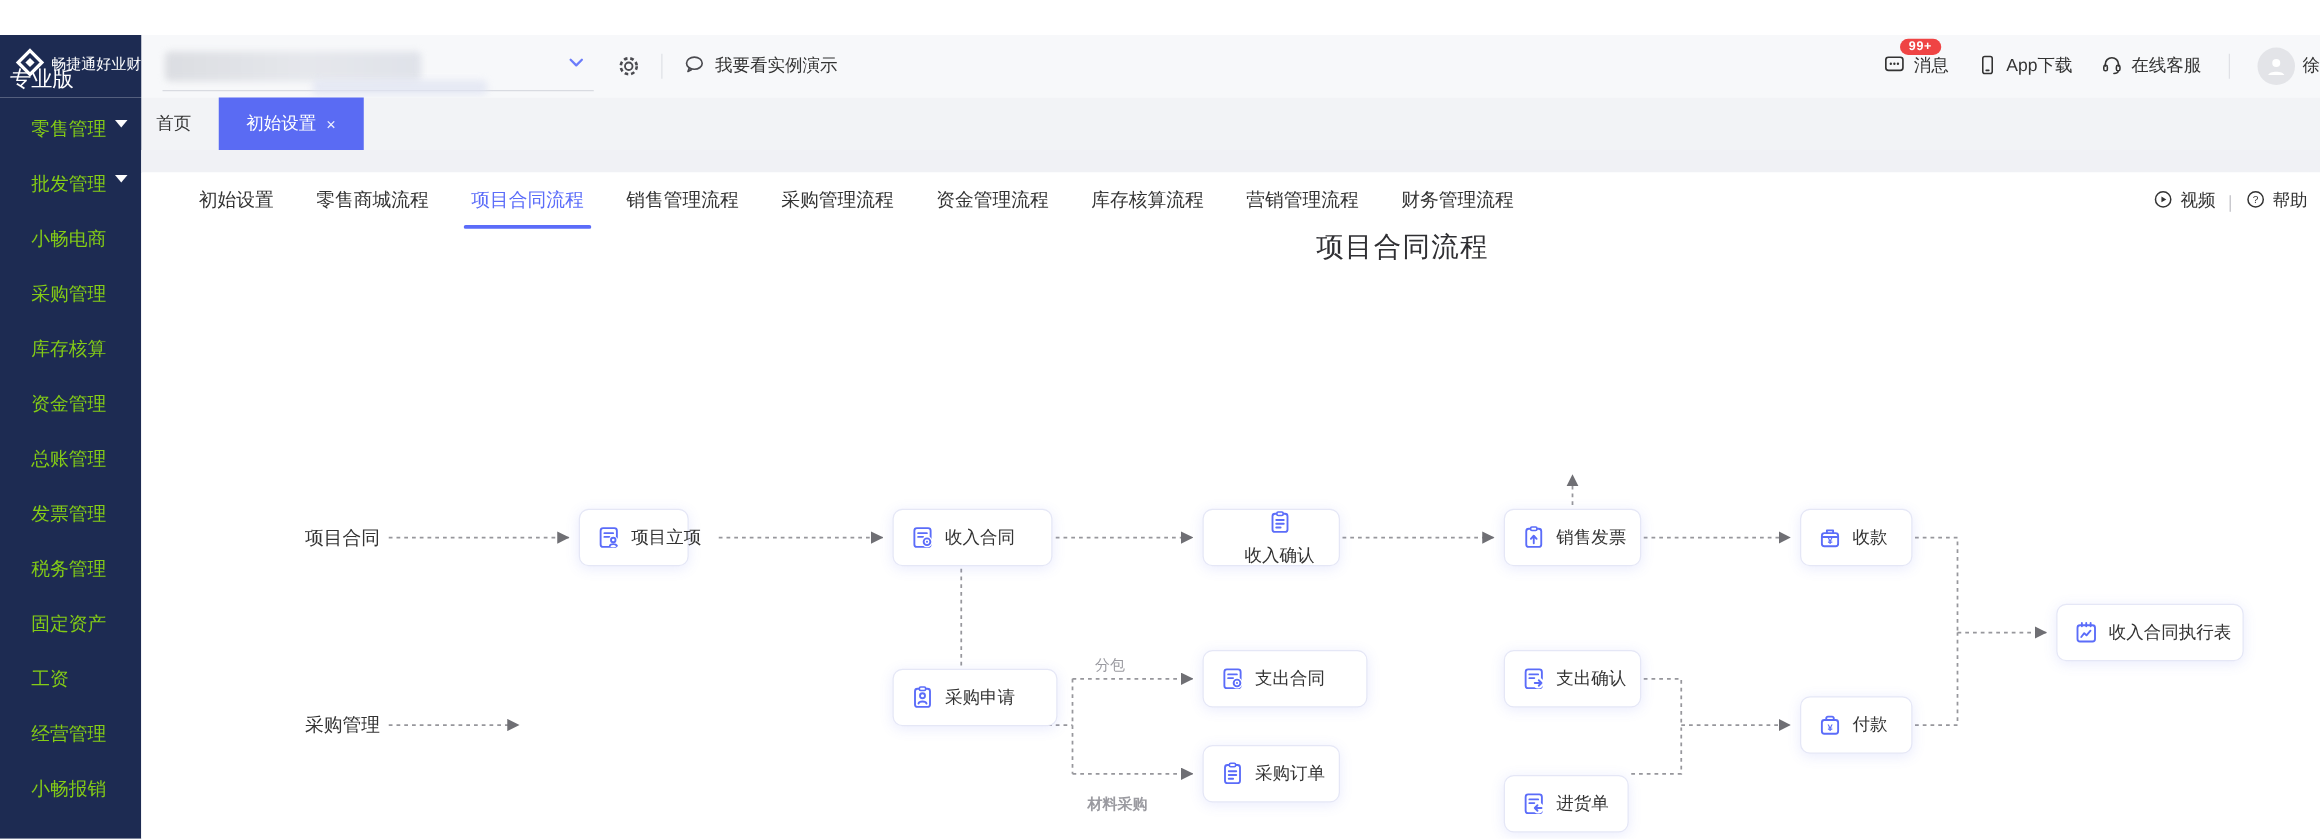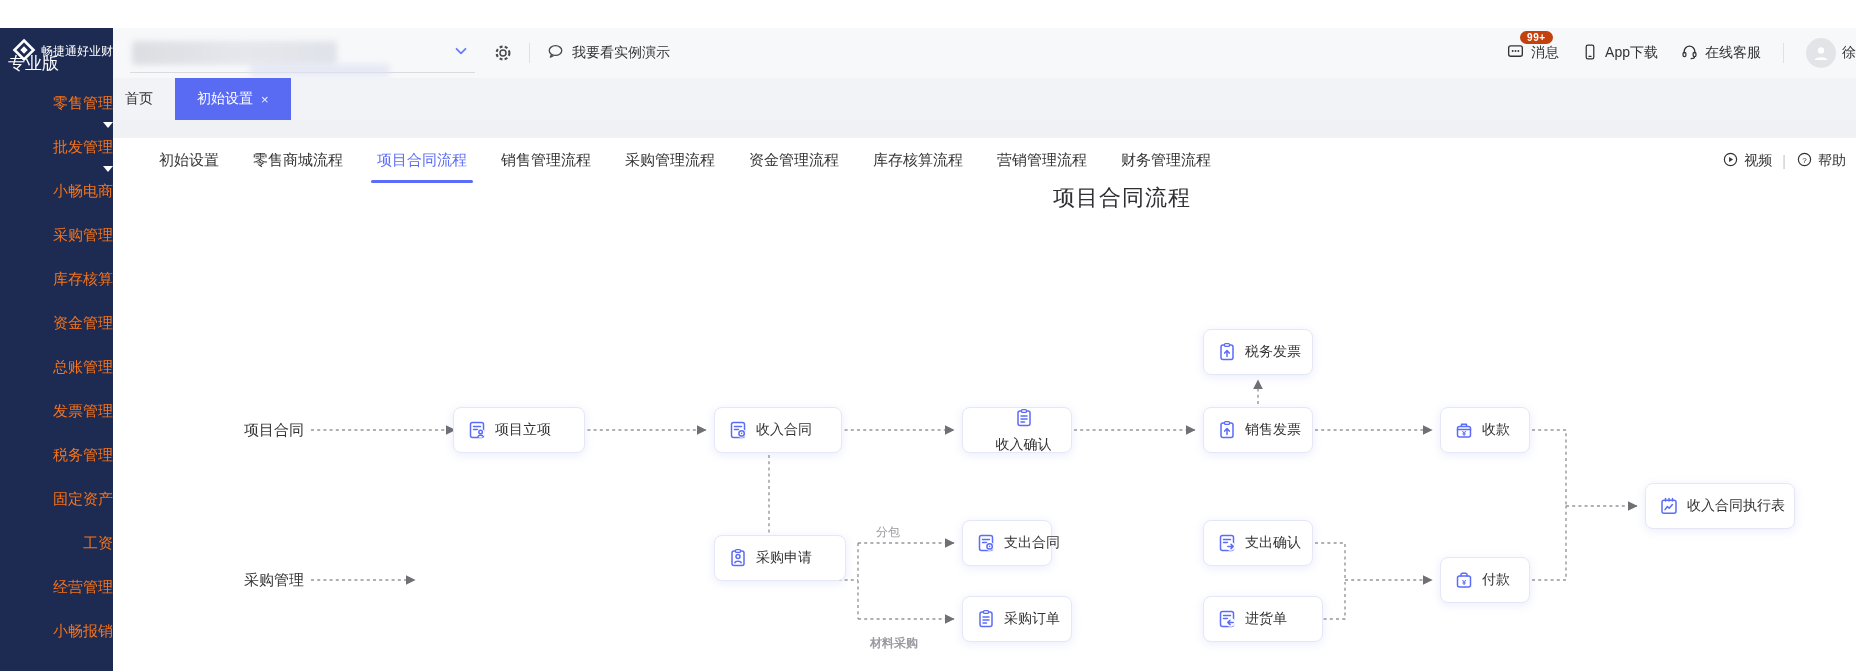--- a/index.html
+++ b/index.html
@@ -23,39 +23,39 @@
     background:linear-gradient(90deg,#d7d9de 0%,#e3e5ea 55%,#dcdfe7 100%); filter:blur(3px); opacity:.85; }
   .blur-patch2 { position:absolute; left:120px; bottom:-4px; width:140px; height:12px; border-radius:4px;
     background:#dfe3f2; filter:blur(3px); opacity:.7; }
   .chevron { margin-left:auto; margin-right:6px; }
   .hdr-gear { margin-left:18px; cursor:pointer; display:flex; }
   .v-div { width:1px; height:20px; background:#e0e1e6; margin:0 16px; }
   .demo-item { display:flex; align-items:center; gap:7px; font-size:14px; color:#333; cursor:pointer; }
 
   .hdr-right { position:absolute; right:-14px; top:0; height:50px; display:flex; align-items:center; gap:22px; }
   .hdr-link { position:relative; display:flex; align-items:center; gap:6px; font-size:14px; color:#333; cursor:pointer; white-space:nowrap; }
-  .badge { position:absolute; top:-11px; left:14px; background:#c2410c; color:#fff; font-size:10px;
+  .badge { position:absolute; top:-11px; left:14px; background:#ef4444; color:#fff; font-size:10px;
     padding:1px 7px; border-radius:9px; font-weight:bold; letter-spacing:.5px; }
   .avatar { width:30px; height:30px; border-radius:50%; background:#e3e4e8; display:flex;
     align-items:center; justify-content:center; overflow:hidden; }
   .user-name { font-size:14px; color:#333; white-space:nowrap; }
 
   
   .tabrow { position:absolute; left:113px; top:78px; width:1743px; height:42px;
     background:#f2f3f6; display:flex; align-items:stretch; }
   .tab { display:flex; align-items:center; justify-content:center; font-size:14px; color:#333;
     padding:0 22px; cursor:pointer; gap:8px; }
   .tab.active { background:#5a6bf3; color:#fff; min-width:107px; }
   .tab .close { font-size:13px; opacity:.9; }
 
   
   .sidebar { position:absolute; left:0; top:78px; width:113px; height:593px; background:#1d2b52; }
   .side-menu { padding-top:16px; }
-  .side-item { height:44px; display:flex; align-items:flex-end; padding-left:25px; gap:7px;
-    color:#f97316; font-size:15px; font-weight:500; cursor:pointer; white-space:nowrap;flex-direction:column; }
+  .side-item { height:44px; display:flex; align-items:flex-start; padding-left:25px; gap:7px;
+    color:#84cc16; font-size:15px; font-weight:500; cursor:pointer; white-space:nowrap; }
   .side-item .tri { width:0; height:0; border-left:5px solid transparent; border-right:5px solid transparent;
     border-top:6px solid #fdfdfe; margin-top:2px; }
 
   
   .content-gap { position:absolute; left:113px; top:120px; width:1743px; height:18px; background:#f0f1f5; }
   .content { position:absolute; left:113px; top:138px; width:1743px; height:533px; background:#fff; }
 
   .flow-nav { position:relative; height:45px; display:flex; align-items:center; gap:34px; padding-left:46px; }
   .flow-nav-item { position:relative; font-size:15px; color:#333; cursor:pointer; height:45px;
     display:flex; align-items:center; white-space:nowrap; }
@@ -289,21 +289,21 @@
             <path d="M745 436 H841" fill="none" stroke="#97979c" stroke-width="1.4" stroke-dasharray="3 3.2" marker-end="url(#arr)"></path>
             <path d="M1202 360 H1232 V395" fill="none" stroke="#97979c" stroke-width="1.4" stroke-dasharray="3 3.2"></path>
             <path d="M1192 436 H1232 V399" fill="none" stroke="#97979c" stroke-width="1.4" stroke-dasharray="3 3.2"></path>
             <path d="M1232 397 H1319" fill="none" stroke="#97979c" stroke-width="1.4" stroke-dasharray="3 3.2" marker-end="url(#arr)"></path>
           </g>
       </svg>
     <div class="lane-label" style="left: 131px; top: 238px;">项目合同</div>
         <div class="lane-label" style="left: 131px; top: 388px;">采购管理</div>
         <div class="branch-label" style="left: 763px; top: 341px;">分包</div>
         <div class="branch-label" style="left: 757px; top: 452px; font-weight: bold;">材料采购</div>
-        <div class="node" style="left: 340px; top: 224px; width: 132px;">
+        <div class="node" style="left: 350px; top: 224px; width: 88px;">
           <span style="display: flex;">
             <svg width="20" height="20" viewBox="0 0 20 20">
               <rect x="3.5" y="2.5" width="13" height="15" rx="2" fill="none" stroke="#5b6cf9" stroke-width="1.5" stroke-linecap="round" stroke-linejoin="round"></rect>
               <path d="M6.5 6.5 h7 M6.5 9.5 h4" fill="none" stroke="#5b6cf9" stroke-width="1.5" stroke-linecap="round" stroke-linejoin="round"></path>
               <circle cx="13.6" cy="13.4" r="4.4" fill="#fff"></circle>
               <circle cx="13.6" cy="12" r="1.8" fill="none" stroke="#5b6cf9" stroke-width="1.5" stroke-linecap="round" stroke-linejoin="round"></circle>
               <path d="M10.9 16.6 c0.5-1.7 4.9-1.7 5.4 0" fill="none" stroke="#5b6cf9" stroke-width="1.5" stroke-linecap="round" stroke-linejoin="round"></path>
             </svg>
           </span>
           <span>项目立项</span>
@@ -333,30 +333,20 @@
         <div class="node" style="left: 1090px; top: 224px; width: 110px;">
           <span style="display: flex;">
             <svg width="20" height="20" viewBox="0 0 20 20">
               <rect x="4" y="3" width="12" height="14.5" rx="2" fill="none" stroke="#5b6cf9" stroke-width="1.5" stroke-linecap="round" stroke-linejoin="round"></rect>
               <rect x="7.5" y="1.6" width="5" height="2.8" rx="1" fill="#fff" stroke="#5b6cf9" stroke-width="1.3"></rect>
               <path d="M10 14.6 V8.8 M7.7 11.1 L10 8.6 L12.3 11.1" fill="none" stroke="#5b6cf9" stroke-width="1.5" stroke-linecap="round" stroke-linejoin="round"></path>
             </svg>
           </span>
           <span>销售发票</span>
         </div>
-        <div class="node" style="left: 1090px; top: 146px; width: 110px;">
-          <span style="display: flex;">
-            <svg width="20" height="20" viewBox="0 0 20 20">
-              <rect x="4" y="3" width="12" height="14.5" rx="2" fill="none" stroke="#5b6cf9" stroke-width="1.5" stroke-linecap="round" stroke-linejoin="round"></rect>
-              <rect x="7.5" y="1.6" width="5" height="2.8" rx="1" fill="#fff" stroke="#5b6cf9" stroke-width="1.3"></rect>
-              <path d="M10 14.6 V8.8 M7.7 11.1 L10 8.6 L12.3 11.1" fill="none" stroke="#5b6cf9" stroke-width="1.5" stroke-linecap="round" stroke-linejoin="round"></path>
-            </svg>
-          </span>
-          <span>税务发票</span>
-        </div>
         <div class="node" style="left: 1327px; top: 224px; width: 90px;">
           <span style="display: flex;">
             <svg width="20" height="20" viewBox="0 0 20 20">
               <rect x="3.5" y="6.5" width="13" height="10.5" rx="2" fill="none" stroke="#5b6cf9" stroke-width="1.5" stroke-linecap="round" stroke-linejoin="round"></rect>
               <path d="M3.5 9.6 h13 M7.5 6.3 v-2 h5 v2" fill="none" stroke="#5b6cf9" stroke-width="1.5" stroke-linecap="round" stroke-linejoin="round"></path>
               <text x="10" y="15.6" text-anchor="middle" font-size="7.5" font-weight="bold" fill="#5b6cf9">¥</text>
             </svg>
           </span>
           <span>收款</span>
         </div>
@@ -374,21 +364,21 @@
           <span style="display: flex;">
             <svg width="20" height="20" viewBox="0 0 20 20">
               <rect x="4" y="3" width="12" height="14.5" rx="2" fill="none" stroke="#5b6cf9" stroke-width="1.5" stroke-linecap="round" stroke-linejoin="round"></rect>
               <rect x="7.5" y="1.6" width="5" height="2.8" rx="1" fill="#fff" stroke="#5b6cf9" stroke-width="1.3"></rect>
               <circle cx="10" cy="8.6" r="2" fill="none" stroke="#5b6cf9" stroke-width="1.5" stroke-linecap="round" stroke-linejoin="round"></circle>
               <path d="M6.8 14.8 c0.6-2.2 5.8-2.2 6.4 0" fill="none" stroke="#5b6cf9" stroke-width="1.5" stroke-linecap="round" stroke-linejoin="round"></path>
             </svg>
           </span>
           <span>采购申请</span>
         </div>
-        <div class="node" style="left: 849px; top: 337px; width: 90px;">
+        <div class="node" style="left: 849px; top: 337px; width: 132px;">
           <span style="display: flex;">
             <svg width="20" height="20" viewBox="0 0 20 20">
               <rect x="3.5" y="2.5" width="13" height="15" rx="2" fill="none" stroke="#5b6cf9" stroke-width="1.5" stroke-linecap="round" stroke-linejoin="round"></rect>
               <path d="M6.5 6.5 h7 M6.5 9.5 h4" fill="none" stroke="#5b6cf9" stroke-width="1.5" stroke-linecap="round" stroke-linejoin="round"></path>
               <circle cx="13.6" cy="13.4" r="4.4" fill="#fff"></circle>
               <circle cx="13.6" cy="13.4" r="2.7" fill="none" stroke="#5b6cf9" stroke-width="1.5" stroke-linecap="round" stroke-linejoin="round"></circle>
               <circle cx="13.6" cy="13.4" r="0.8" fill="#5b6cf9"></circle>
             </svg>
           </span>
           <span>支出合同</span>
@@ -407,21 +397,21 @@
         <div class="node" style="left: 849px; top: 413px; width: 110px;">
           <span style="display: flex;">
             <svg width="20" height="20" viewBox="0 0 20 20">
               <rect x="4" y="3" width="12" height="14.5" rx="2" fill="none" stroke="#5b6cf9" stroke-width="1.5" stroke-linecap="round" stroke-linejoin="round"></rect>
               <rect x="7.5" y="1.6" width="5" height="2.8" rx="1" fill="#fff" stroke="#5b6cf9" stroke-width="1.3"></rect>
               <path d="M7 8 h6 M7 11 h6 M7 14 h3.5" fill="none" stroke="#5b6cf9" stroke-width="1.5" stroke-linecap="round" stroke-linejoin="round"></path>
             </svg>
           </span>
           <span>采购订单</span>
         </div>
-        <div class="node" style="left: 1090px; top: 413px; width: 120px;">
+        <div class="node" style="left: 1090px; top: 437px; width: 100px;">
           <span style="display: flex;">
             <svg width="20" height="20" viewBox="0 0 20 20">
               <rect x="3.5" y="2.5" width="13" height="15" rx="2" fill="none" stroke="#5b6cf9" stroke-width="1.5" stroke-linecap="round" stroke-linejoin="round"></rect>
               <path d="M6.5 6.5 h7 M6.5 9.5 h4" fill="none" stroke="#5b6cf9" stroke-width="1.5" stroke-linecap="round" stroke-linejoin="round"></path>
               <circle cx="13.6" cy="13.4" r="4.4" fill="#fff"></circle>
               <path d="M16.2 13.4 h-5.4 M13 11.2 l-2.2 2.2 2.2 2.2" fill="none" stroke="#5b6cf9" stroke-width="1.5" stroke-linecap="round" stroke-linejoin="round"></path>
             </svg>
           </span>
           <span>进货单</span>
         </div>

